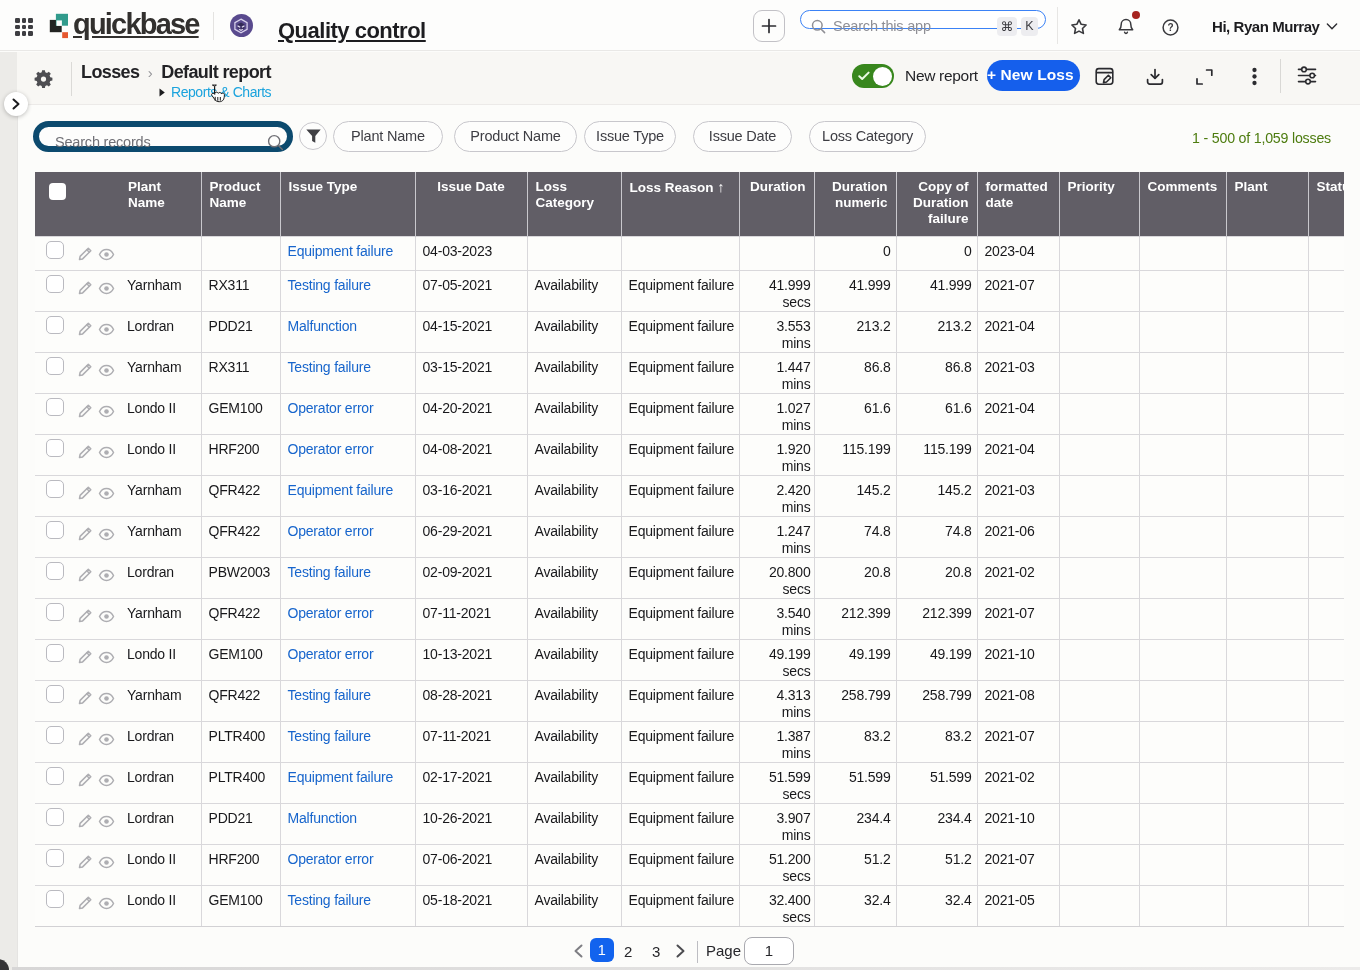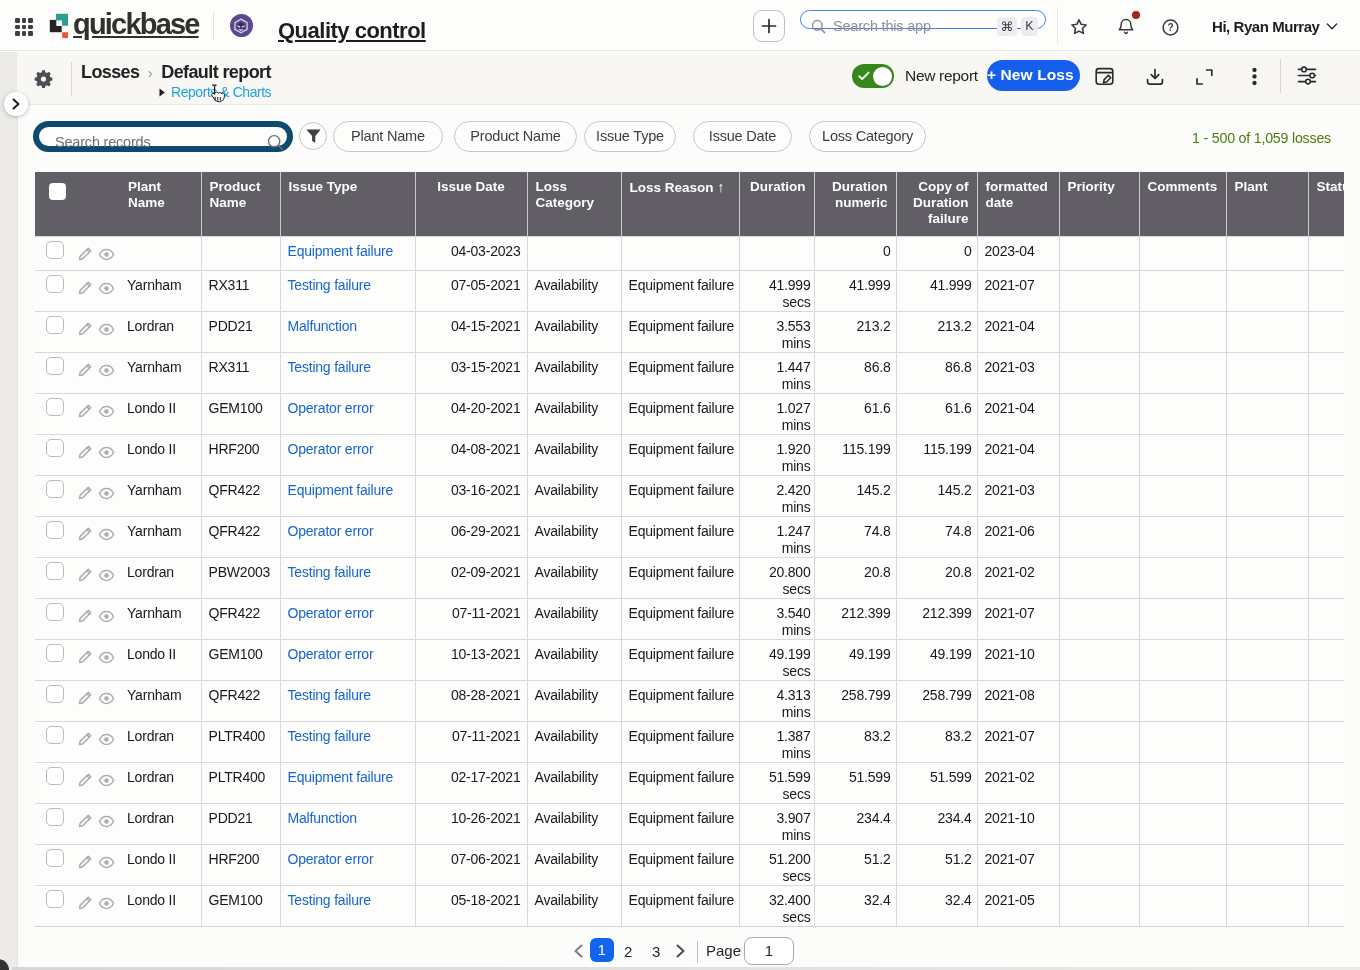--- a/index.html
+++ b/index.html
@@ -54,21 +54,21 @@
 thead th { background:#615e66; color:#fff; font-size:13.5px; font-weight:bold; text-align:left; vertical-align:top; padding:7px 8px 0 8px; height:64px; line-height:16px; border-right:1px solid #c9c8cd; }
 thead th.noR { border-right:none; }
 thead th.rt { text-align:right; }
 thead th.ctr { text-align:center; }
 tbody td { border-top:1px solid #d9d8db; border-right:1px solid #d9d8db; vertical-align:top; font-size:14px; letter-spacing:-0.2px; color:#18181b; padding:6px 6px 0 7px; height:41px; line-height:17px; background:#fdfdfb; white-space:nowrap; overflow:hidden; }
 tbody tr.r1 td { height:34px; }
 tbody td.cb { border-right:none; padding:8px 0 0 11px; }
 tbody td.st, thead th.st { border-right:none; }
 tbody tr:last-child td { border-bottom:1px solid #d2d1d4; }
 td.rt { text-align:right; }
-td.ctr { text-align:right;margin-top:23px; }
+td.ctr { text-align:left;margin-top:23px; }
 td.dur { padding-right:3px; }
 td.num { padding-right:5px; }
 .lnk { color:#1765cc; }
 .rowcb { display:inline-block; width:18px; height:18px; border:1.5px solid #babac0; border-radius:5px; background:#fff; vertical-align:top; margin-top:-4px; margin-right:13px; }
 td.cb svg { vertical-align:top; margin-right:5px; margin-top:1px; }
 #hdcb { display:inline-block; width:17px; height:17px; background:#fff; border-radius:4px; margin-top:4px; margin-left:3px; }
 
 
 #pager { position:absolute; left:0; top:936px; width:1360px; height:30px; font-size:15px; color:#26262a; z-index:3; }
 #pg1 { position:absolute; left:590px; top:1.5px; width:23.5px; height:24px; background:#1263ee; color:#fff; border-radius:6px; text-align:center; line-height:24px; font-size:14.5px; }

